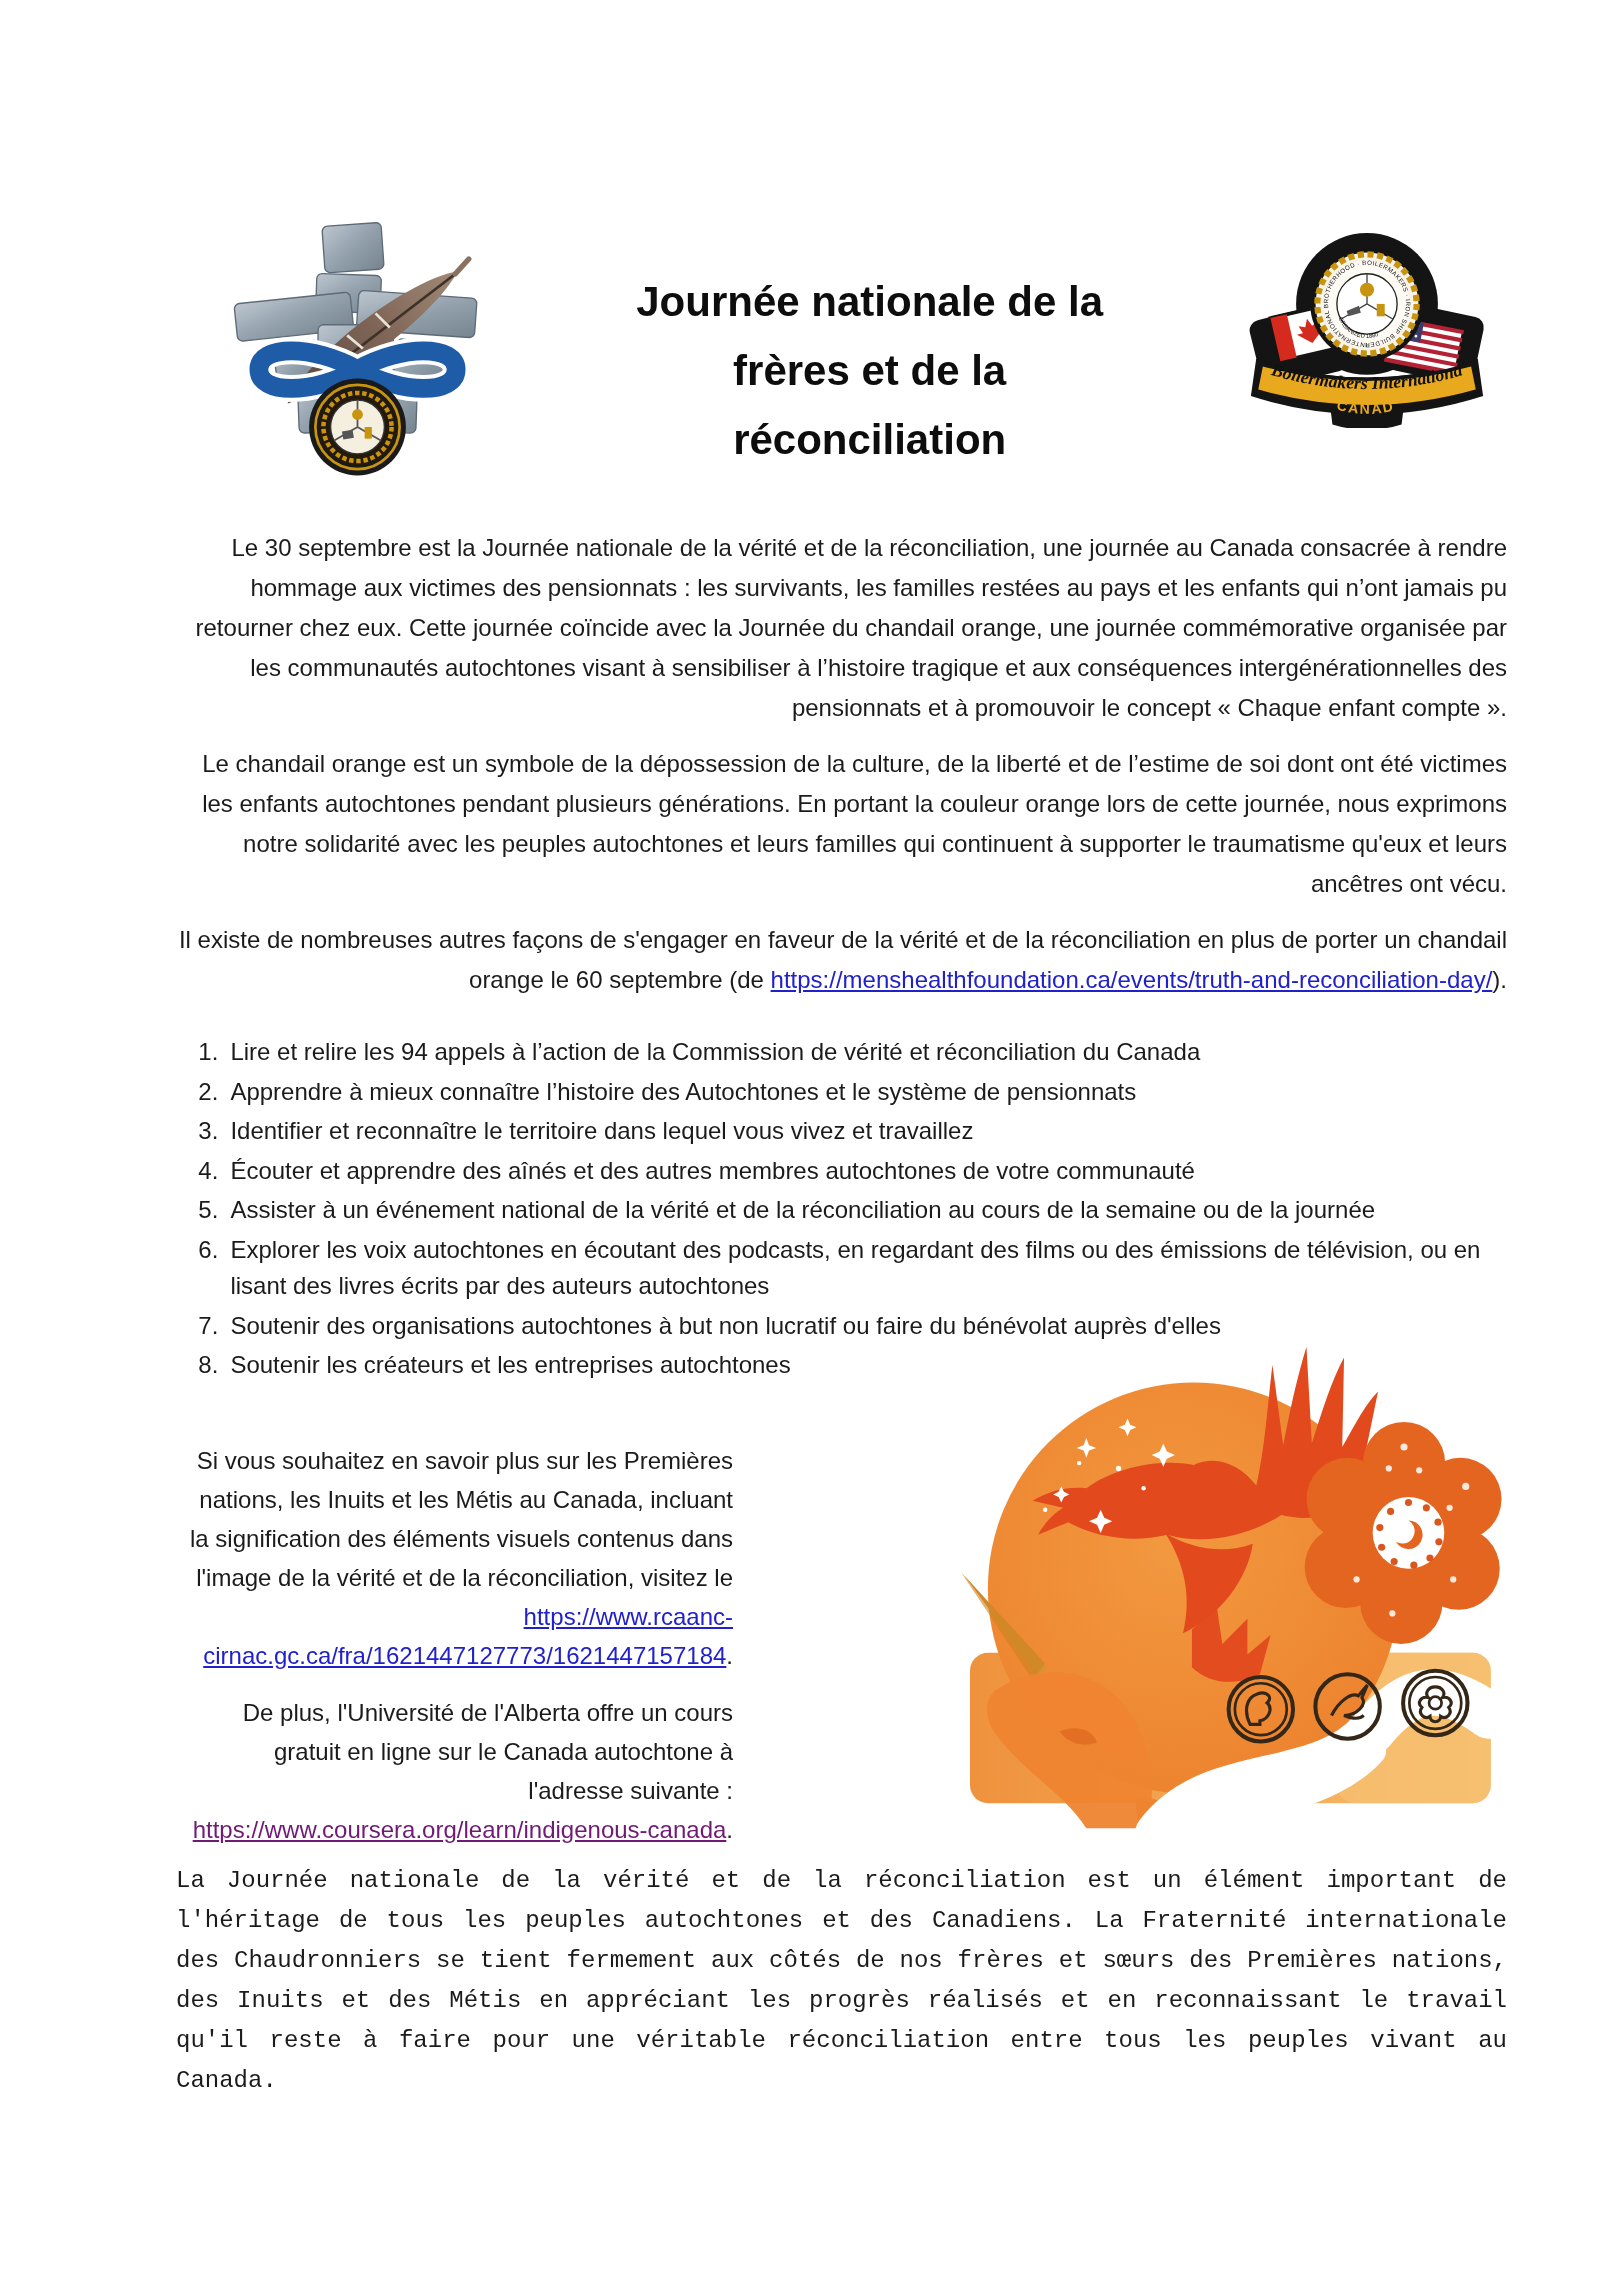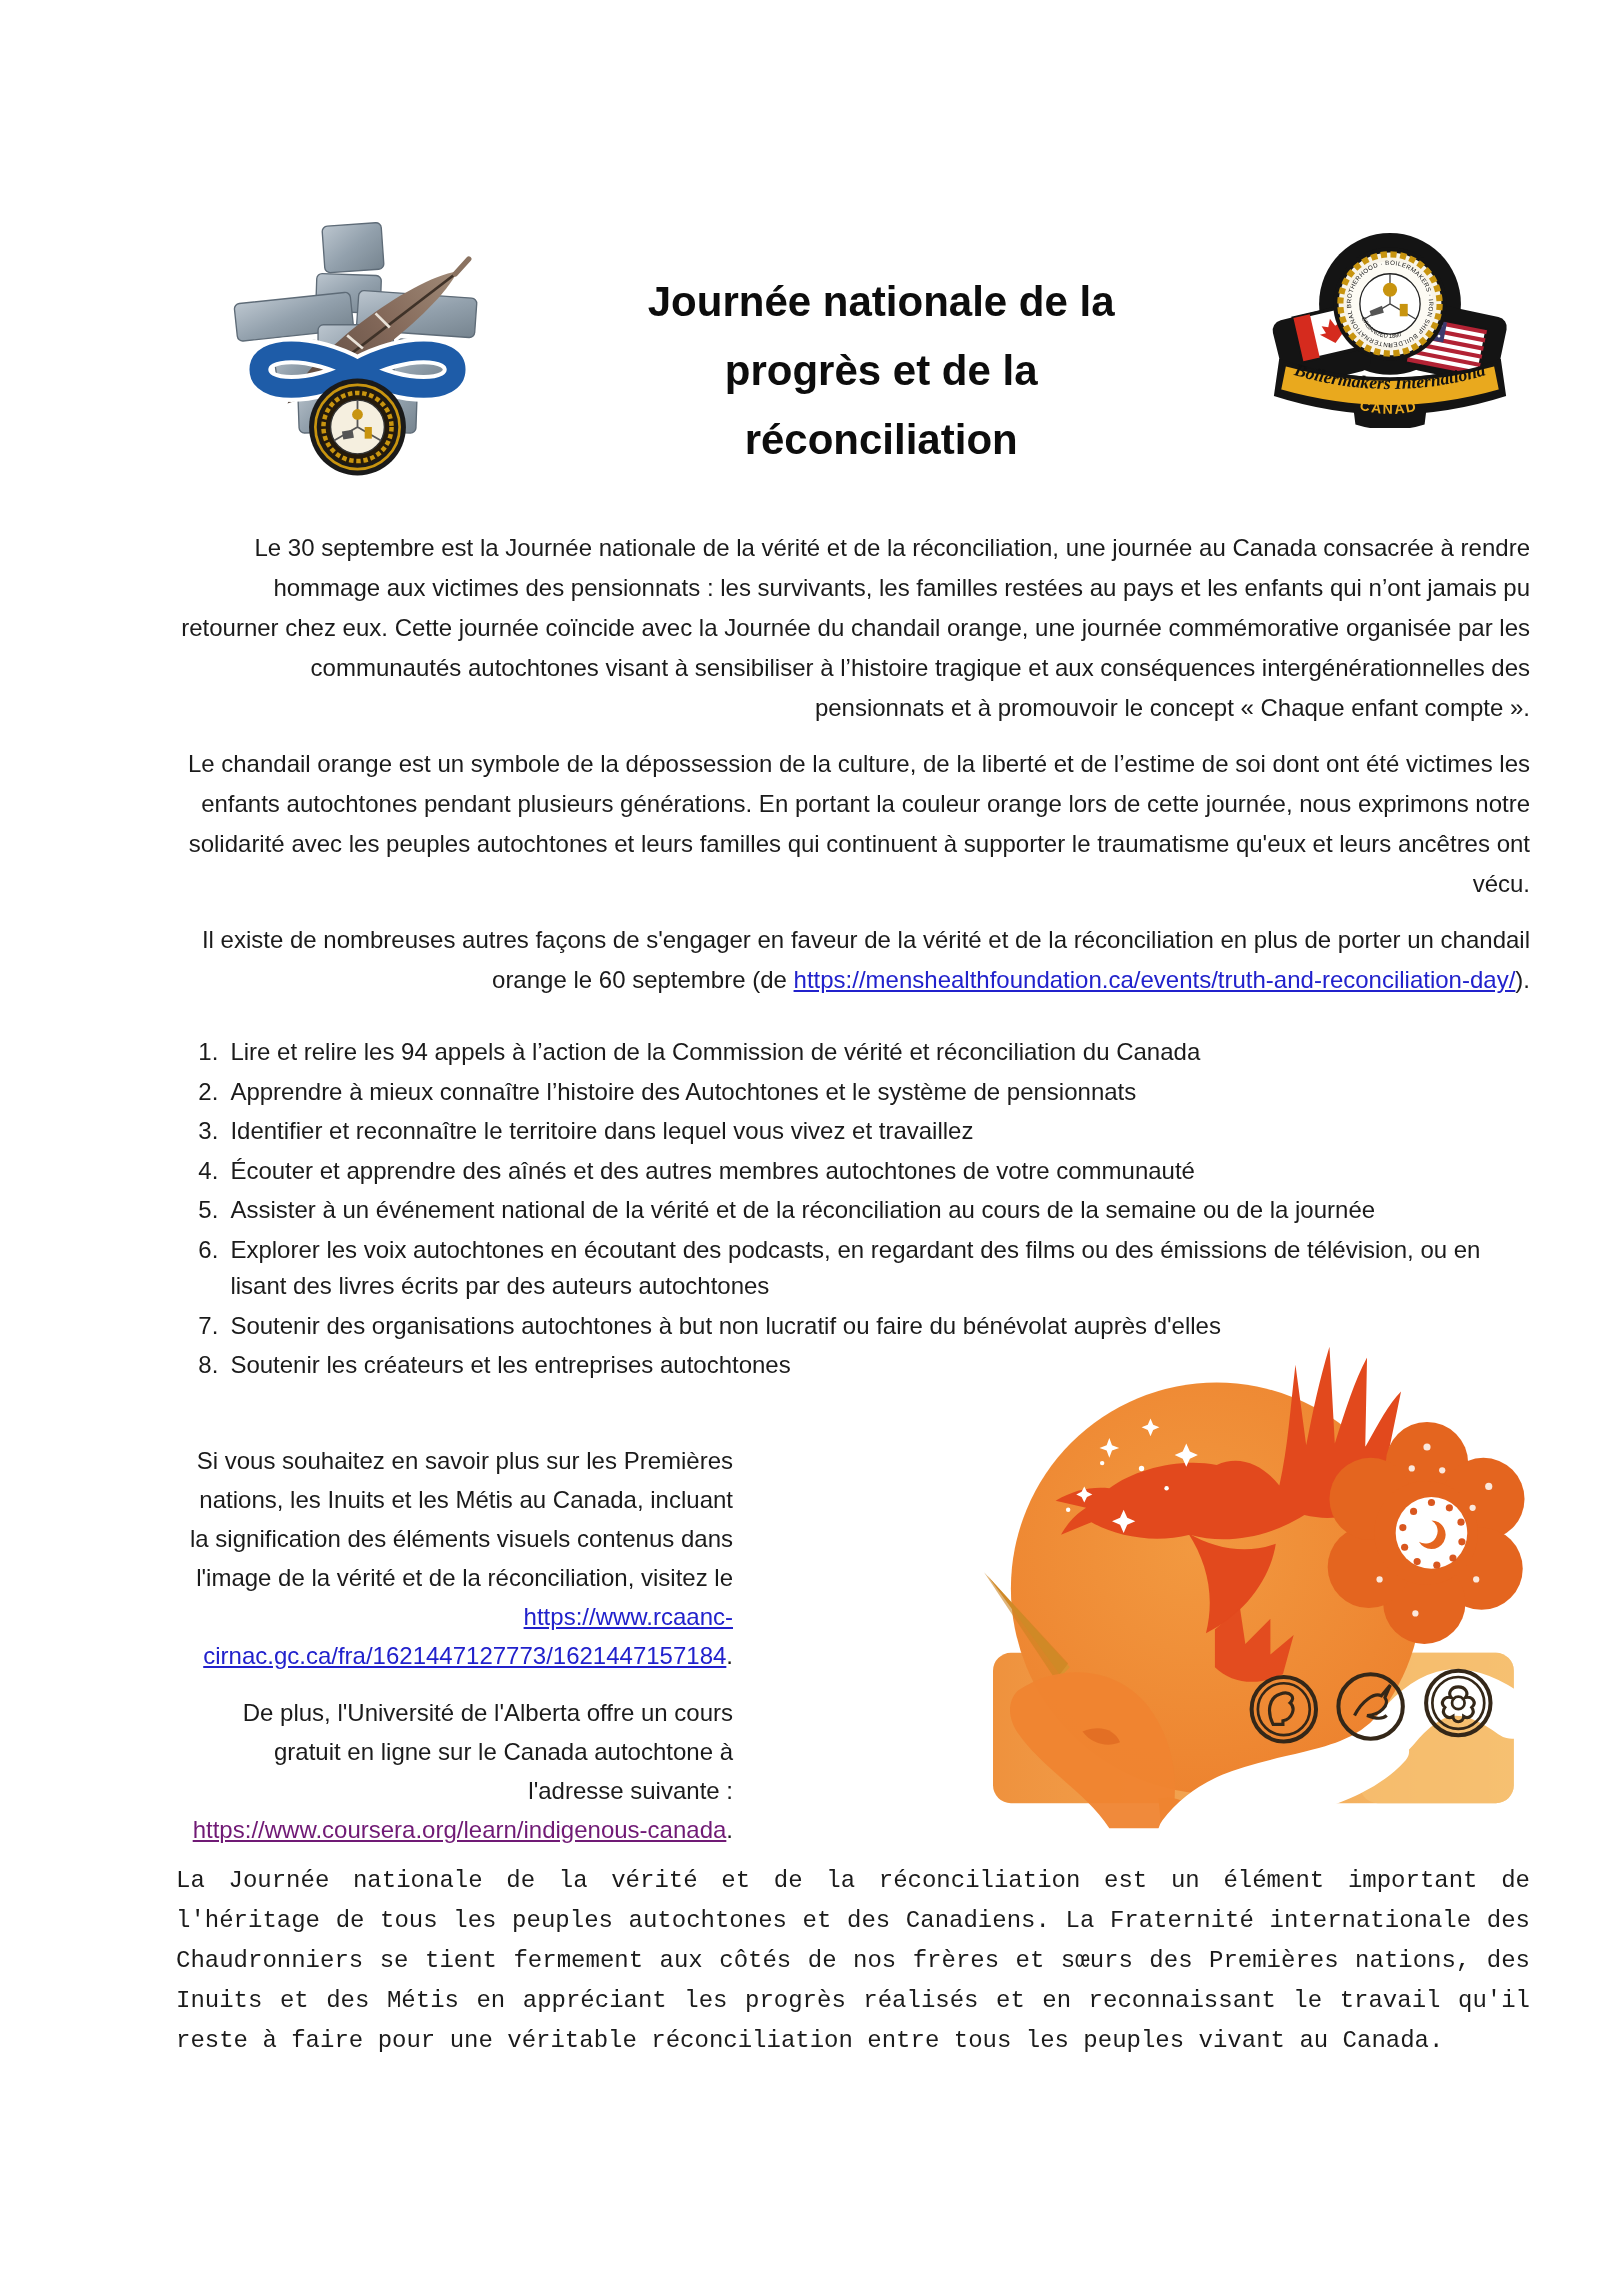--- a/index.html
+++ b/index.html
@@ -1,18 +1,18 @@
 <!DOCTYPE html>
 <html style="font-size:14.3px"><head>
 <meta charset="utf-8">
 <style>
   html,body{margin:0;padding:0;background:#ffffff;}
   .page{
     width:1610px;height:2293px;background:#ffffff;box-sizing:border-box;
-    padding:219px 80px 0 176px;position:relative;
+    padding:219px 103px 0 176px;position:relative;
     font-family:"Liberation Sans",sans-serif;color:#1b1b1b;
   }
   
   .header{display:flex;align-items:flex-start;}
   .logo-left{width:269px;margin-left:47px;flex:0 0 auto;}
   .doc-title{flex:1;text-align:center;font-weight:bold;font-size:42px;line-height:69px;color:#0d0d0d;padding-top:19.7px;}
   .doc-title span{display:block;}
   .logo-right{width:240px;flex:0 0 auto;margin-right:19.7px;padding-top:14.3px;}
   
   .par{font-size:24px;line-height:40px;margin:0;text-align:right;}
@@ -87,21 +87,21 @@
           <path d="M0,-30 L0,0 M0,0 L26,15 M0,0 L-26,15" stroke="#555555" stroke-width="2" fill="none"></path>
           <circle cx="0" cy="-14" r="6" fill="#C8940F"></circle>
           <rect x="-18" y="2" width="12" height="9" fill="#555555" transform="rotate(-10)"></rect>
           <rect x="8" y="0" width="8" height="13" fill="#C8940F"></rect>
         </g>
       </svg>
     </div>
 
     <h1 class="doc-title">
       <span>Journée nationale de la</span>
-      <span>progrès et de la</span>
+      <span>frères et de la</span>
       <span>réconciliation</span>
     </h1>
 
     <div class="logo-right">
       <svg viewBox="0 0 270 220" width="240" height="195">
         <defs>
           <path id="ringPath" d="M 135,124 a 44,44 0 1,1 0.01,0"></path>
           <path id="orgPath" d="M 103,96 a 34,34 0 0,0 64,0"></path>
           <path id="bannerPath" d="M 26,160 Q 135,192 244,160"></path>
           <path id="canadaPath" d="M 100,199 Q 135,209 170,199"></path>

